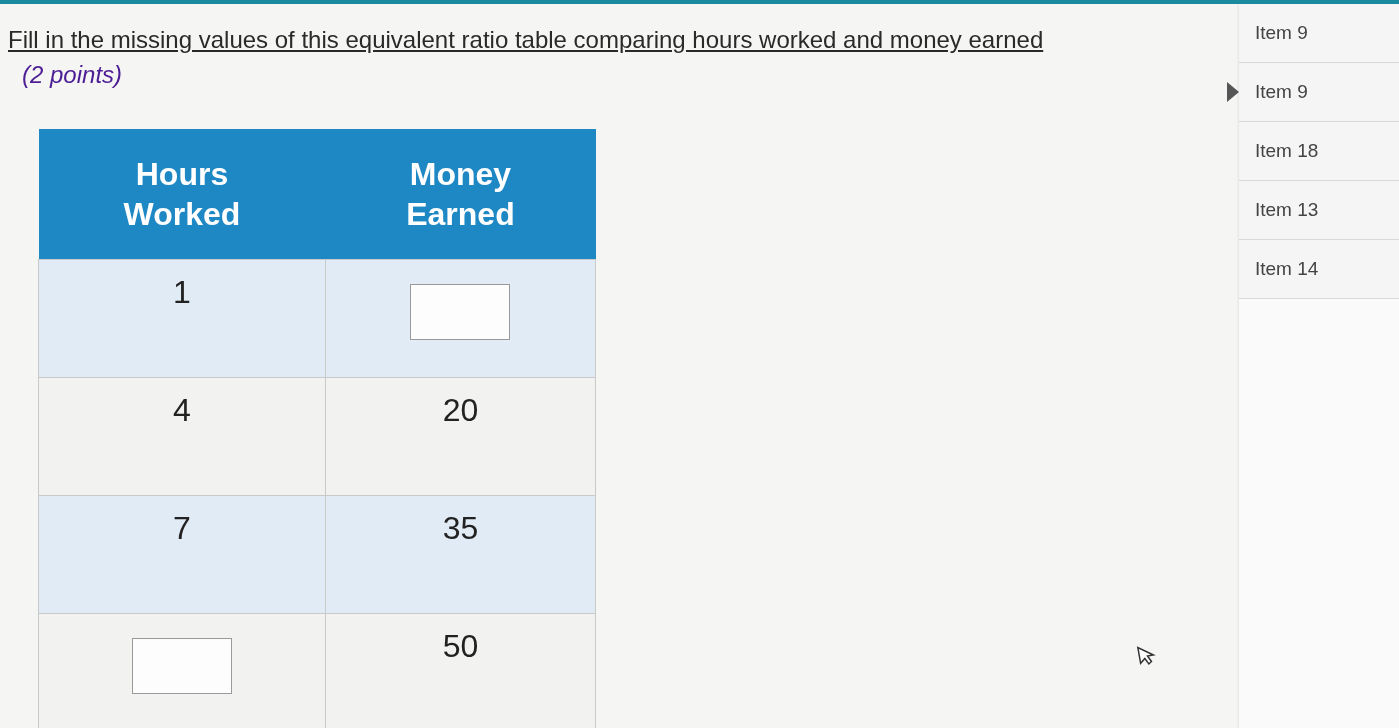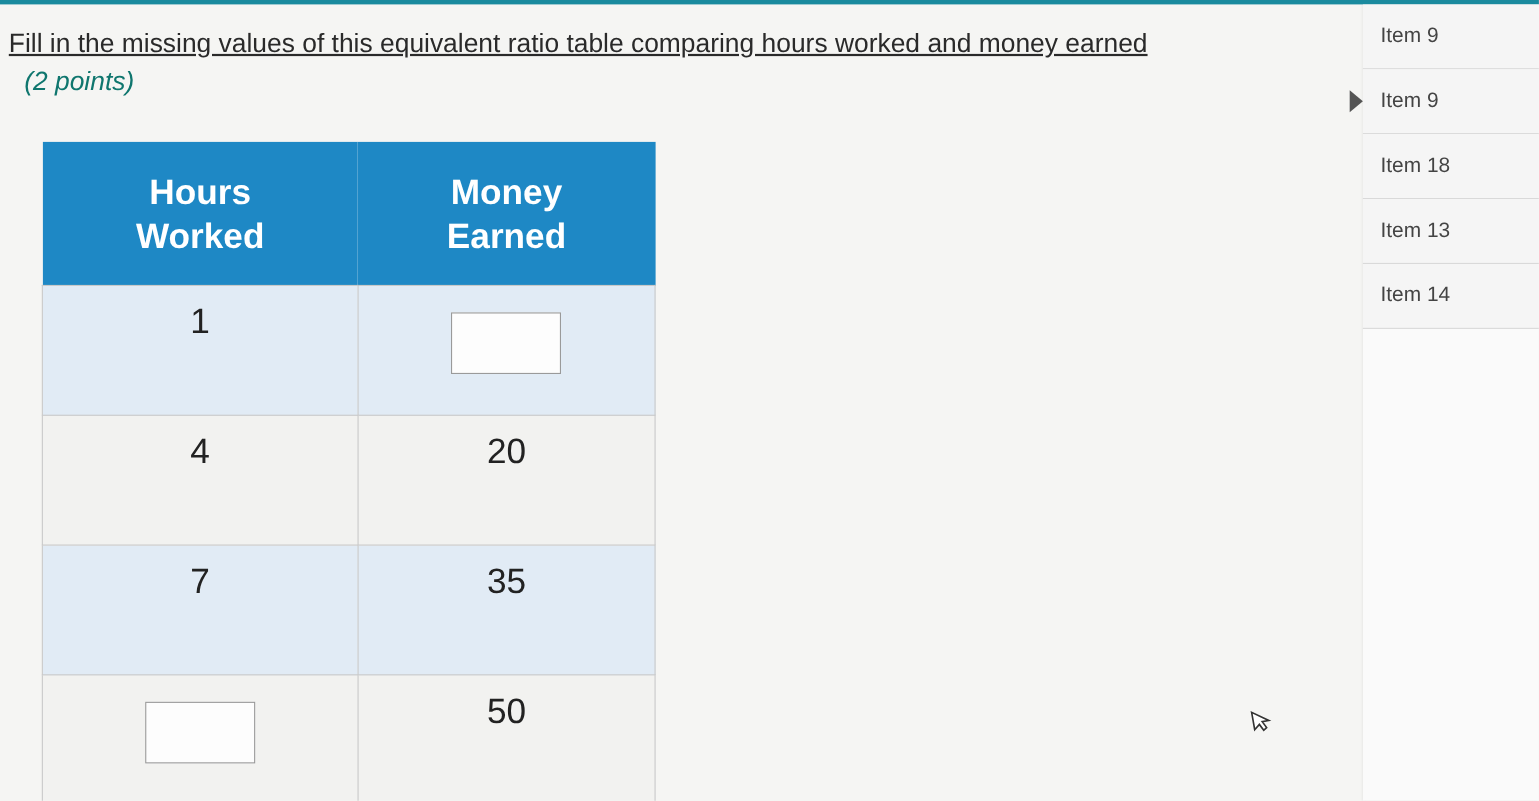--- a/index.html
+++ b/index.html
@@ -24,21 +24,21 @@
     .question-text {
       font-size: 24px;
       color: #2a2a2a;
       margin-bottom: 6px;
       line-height: 1.3;
       text-decoration: underline;
     }
     .points {
       font-size: 24px;
       font-style: italic;
-      color: #0f766e;
+      color: #4c1d95;
       margin-left: 14px;
       margin-bottom: 40px;
     }
     .ratio-table {
       border-collapse: collapse;
       margin-left: 30px;
       width: 558px;
     }
     .ratio-table th {
       background: #1e88c5;

